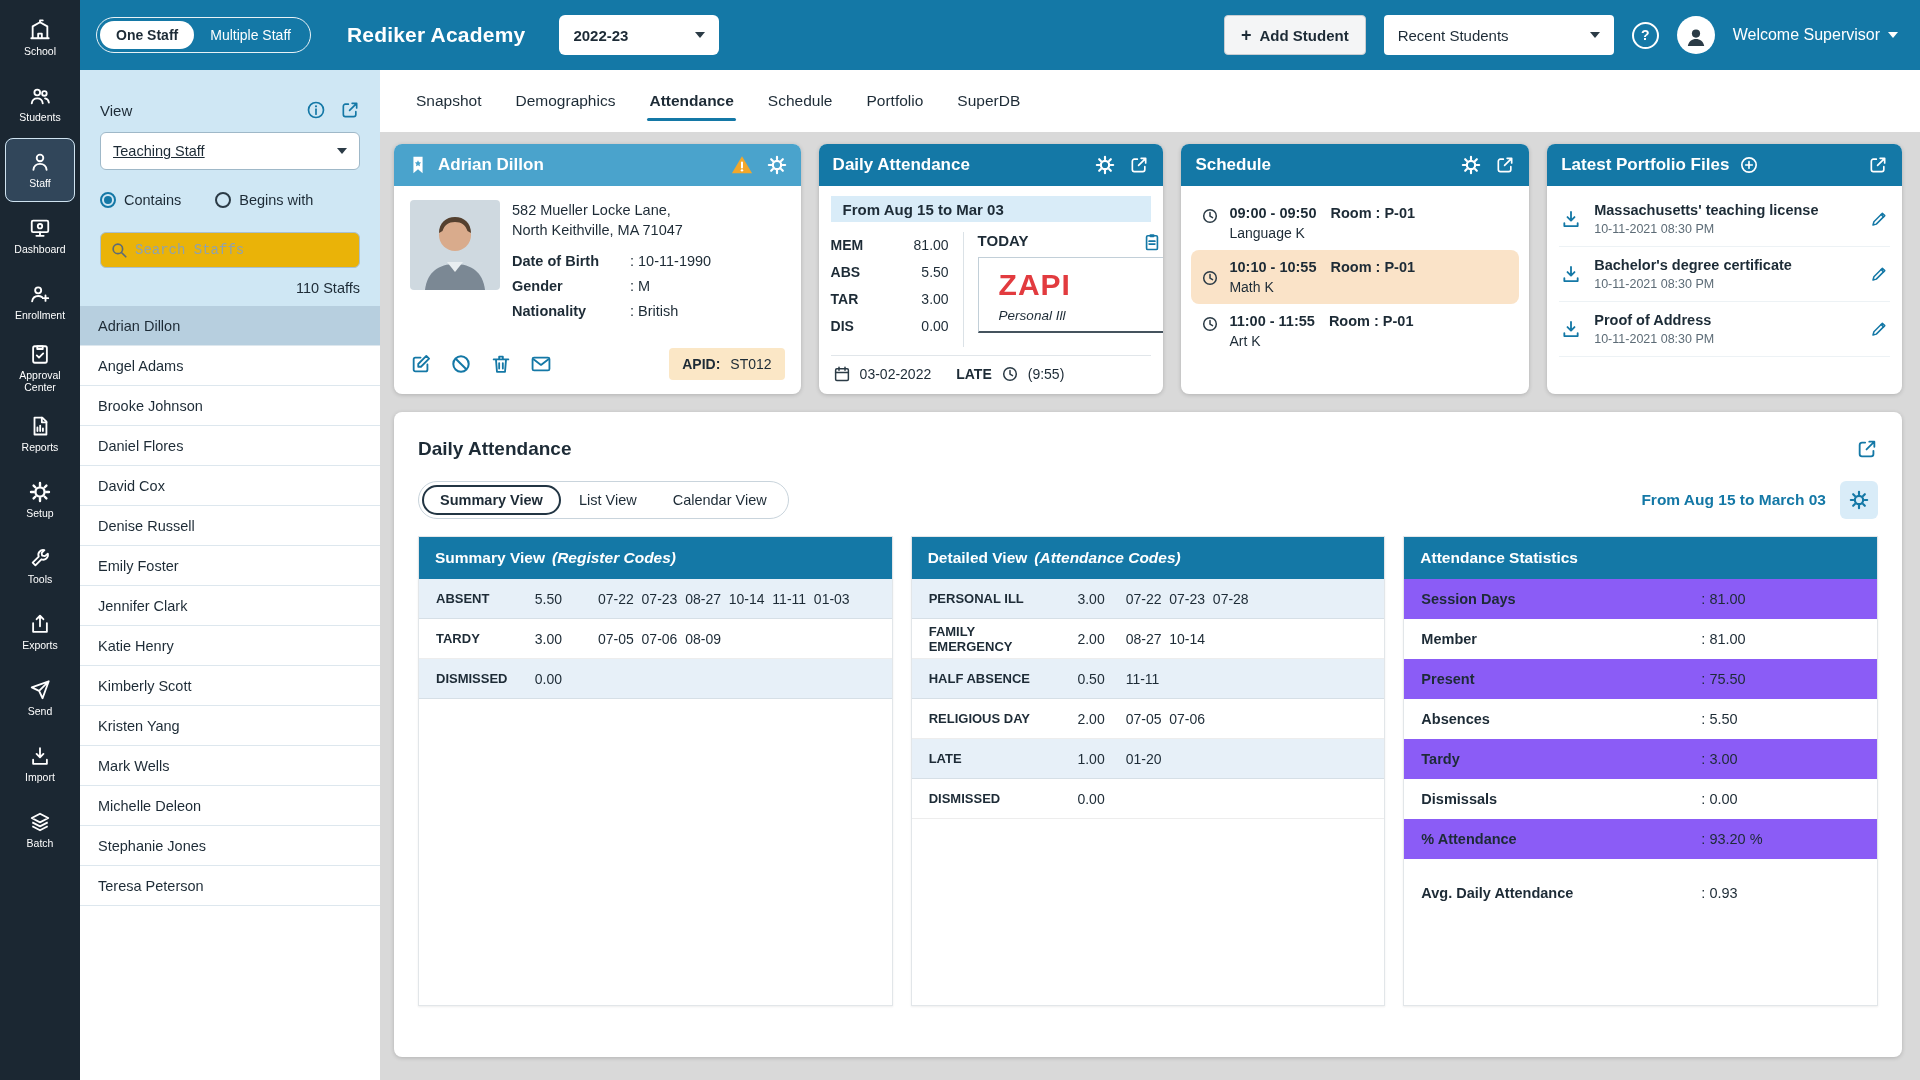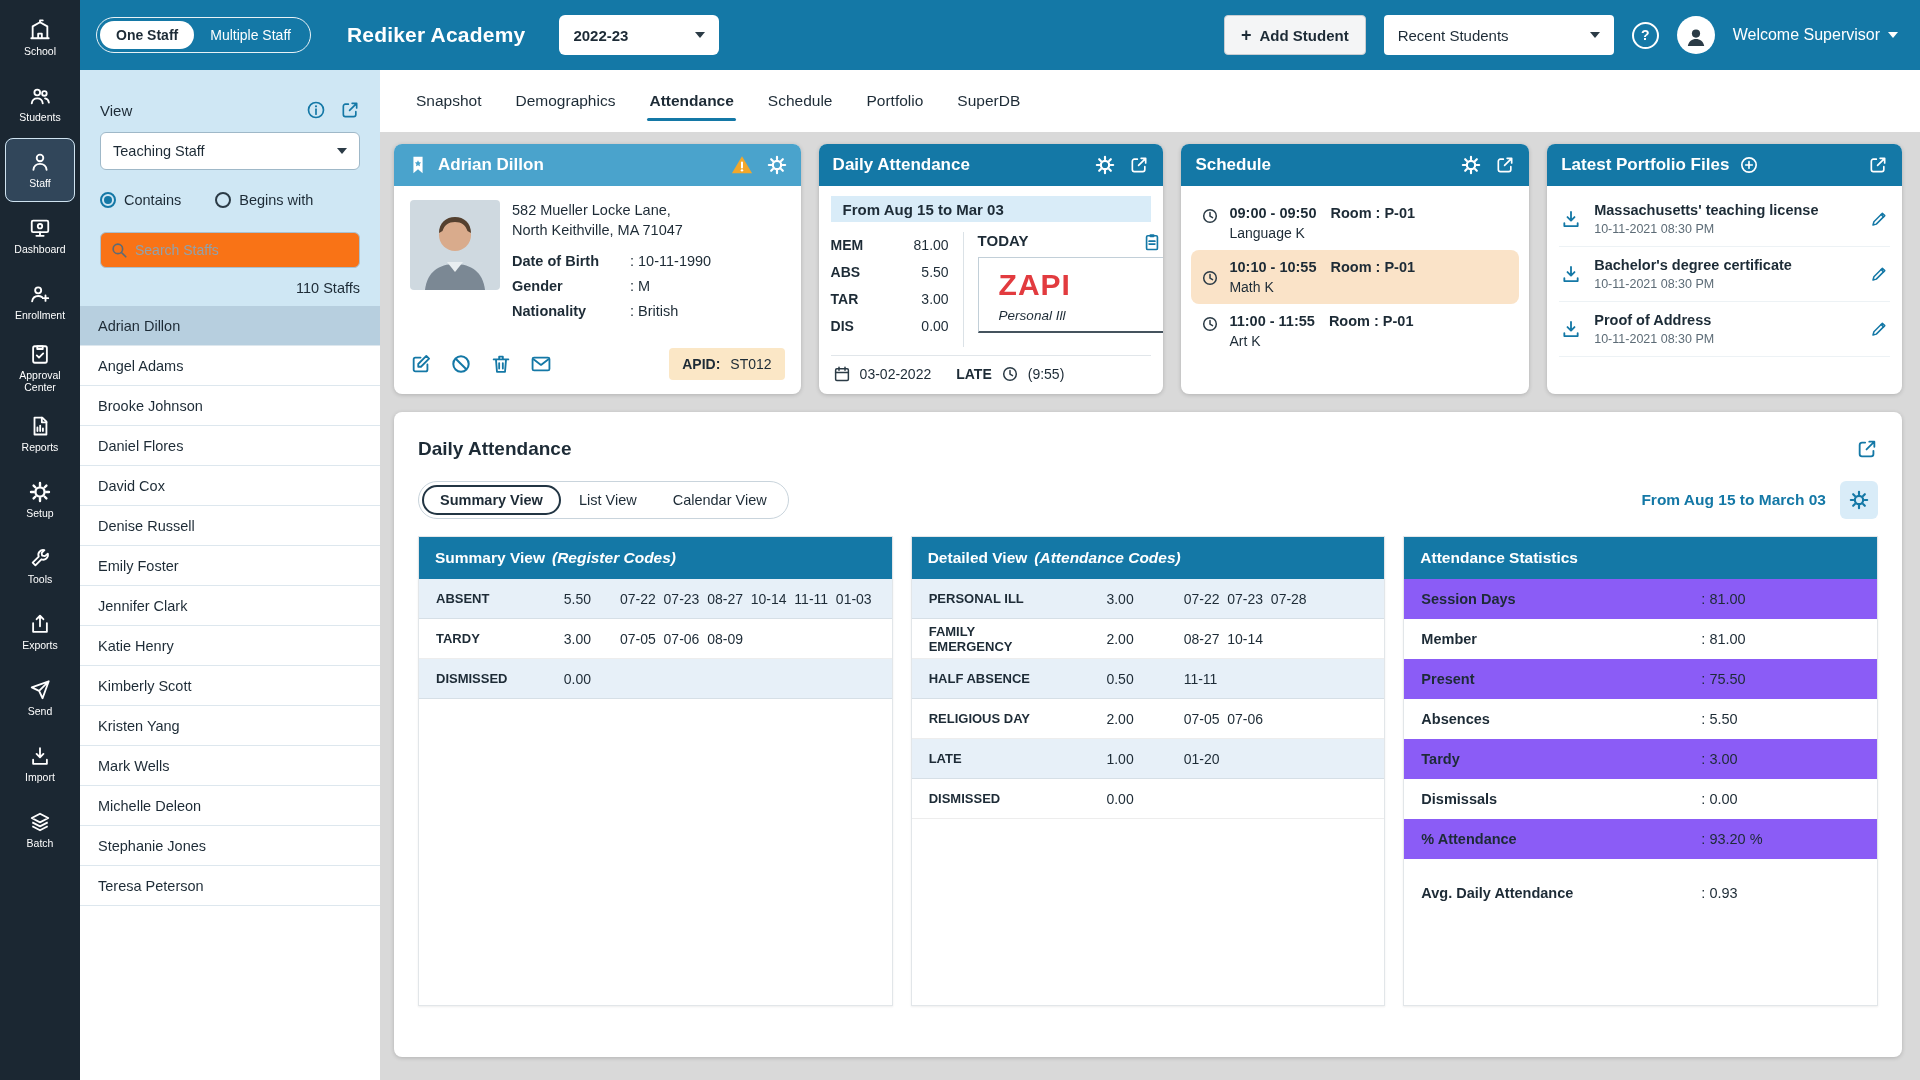--- a/index.html
+++ b/index.html
@@ -32,29 +32,29 @@
   .caret { width:0; height:0; border-left:5px solid transparent; border-right:5px solid transparent; border-top:6px solid #2b3b46; }
   .caret.w { border-top-color:#fff; }
 
   
   .fpanel { position:absolute; left:80px; top:70px; bottom:0; width:300px; background:#cfe7f4; display:flex; flex-direction:column; }
   .fp-head { padding:30px 20px 0 20px; }
   .fp-viewrow { display:flex; align-items:center; }
   .fp-viewlbl { font-size:15px; }
   .fp-viewicons { margin-left:auto; display:flex; gap:14px; color:#1478a6; }
   .ic18 { width:18px; height:18px; } .ic20 { width:20px; height:20px; } .ic22 { width:22px; height:22px; }
-  .fp-select { margin-top:12px; height:38px; background:#fff; border:1px solid #9fb8c8; border-radius:6px; display:flex; align-items:center; justify-content:space-between; padding:0 12px; font-size:14.5px; cursor:pointer; }
+  .fp-select { margin-top:12px; height:38px; background:#fff; border:1px solid #9fb8c8; border-radius:6px; display:flex; align-items:center; justify-content:space-between; padding:0 12px; font-size:14.5px; cursor:pointer;text-decoration:underline; }
   .fp-radios { margin-top:22px; display:flex; align-items:center; gap:8px; font-size:14.5px; }
   .radio { width:16px; height:16px; border-radius:50%; border:2px solid #2b3b46; display:inline-block; position:relative; flex:0 0 auto; cursor:pointer; }
   .radio.on { border-color:#1478a6; }
   .radio.on::after { content:''; position:absolute; inset:2px; border-radius:50%; background:#1478a6; }
   .rgap { margin-left:26px; }
   .fp-search { margin-top:24px; position:relative; }
   .fp-search svg { position:absolute; left:10px; top:9px; color:#5c6b76; }
-  .fp-search input { width:100%; height:36px; border:1px solid #a9c0cf; border-radius:6px; padding:0 10px 0 34px; font-size:14px; font-family:Liberation Sans, sans-serif; color:#1d2b36; background:#f97316; }
+  .fp-search input { width:100%; height:36px; border:1px solid #a9c0cf; border-radius:6px; padding:0 10px 0 34px; font-size:14px; font-family:Liberation Mono, monospace; color:#1d2b36; background:#eab308; }
   .fp-search input::placeholder { color:#8fa2ae; }
   .fp-count { margin:12px 0 10px; text-align:right; font-size:14.5px; font-weight:500; }
   .staff-list { flex:1; background:#fff; overflow:hidden; }
   .staff-row { height:40px; display:flex; align-items:center; padding-left:18px; font-size:14.5px; border-bottom:1px solid #dde7ee; cursor:pointer; background:#fff; }
   .staff-row.sel { background:#b7cfdf; }
 
   
   .tabsband { position:absolute; left:380px; top:70px; right:0; height:62px; background:#fff; display:flex; align-items:center; padding-left:34px; z-index:2; }
   .mtab { font-size:15.5px; margin-right:30px; padding:0 2px; position:relative; height:62px; display:flex; align-items:center; cursor:pointer; }
   .mtab.active { font-weight:700; }
@@ -129,30 +129,30 @@
   .vpill { font-size:14.5px; padding:7px 18px; border-radius:17px; cursor:pointer; white-space:nowrap; }
   .vpill.on { border:2px solid #223543; font-weight:700; padding:5px 16px; }
   .bc-rt { margin-left:auto; display:flex; align-items:center; gap:14px; }
   .bc-range { color:#1478a6; font-size:15.5px; font-weight:700; }
   .gearbtn { width:38px; height:38px; background:#d9ecf8; border-radius:6px; display:flex; align-items:center; justify-content:center; color:#1478a6; cursor:pointer; }
   .panes { margin-top:16px; display:flex; gap:18px; height:470px; }
   .pane { flex:1; border:1px solid #e2e6e9; background:#fff; display:flex; flex-direction:column; box-shadow:0 1px 2px rgba(0,0,0,.07); overflow:hidden; }
   .phdr { height:42px; flex:0 0 42px; background:#1478a6; color:#fff; display:flex; align-items:center; padding:0 16px; font-size:15.5px; font-weight:700; gap:7px; }
   .phdr i { font-style:italic; font-weight:600; }
   .prows { flex:1; }
-  .trow { height:40px; display:flex; align-items:center; padding:0 17px; font-size:14px; border-bottom:1px solid rgba(0,0,0,.07);gap:29px; }
+  .trow { height:40px; display:flex; align-items:center; padding:0 17px; font-size:14px; border-bottom:1px solid rgba(0,0,0,.07); }
   .trow.alt { background:#e7f0f8; }
   .tcode { font-weight:700; font-size:13px; }
   .sum .tcode { width:80px; flex:0 0 80px; }
   .det .tcode { width:131px; flex:0 0 131px; }
   .tval { text-align:right; }
   .sum .tval { width:46px; flex:0 0 46px; }
   .det .tval { width:45px; flex:0 0 45px; }
   .tdates { white-space:pre; }
-  .sum .tdates { }
+  .sum .tdates { margin-left:36px; }
   .det .tdates { margin-left:21px; }
   .strow { height:40px; display:flex; align-items:center; padding:0 17px; font-size:14.5px; }
   .strow.alt { background:#8b5cf6; }
   .stlb { width:280px; flex:0 0 280px; font-weight:700; }
   .stgap { height:14px; }
 </style>
 </head>
 <body>
 
 <svg width="0" height="0" style="position:absolute">

